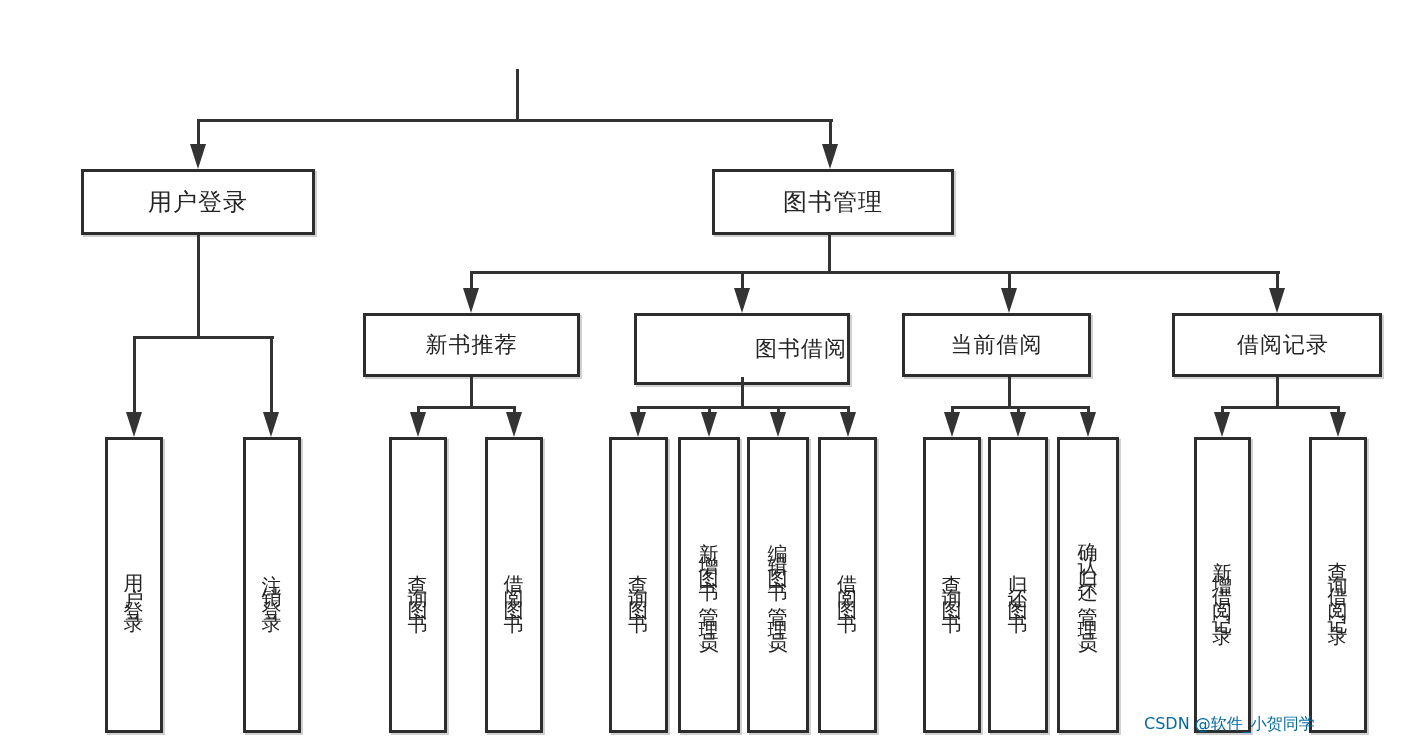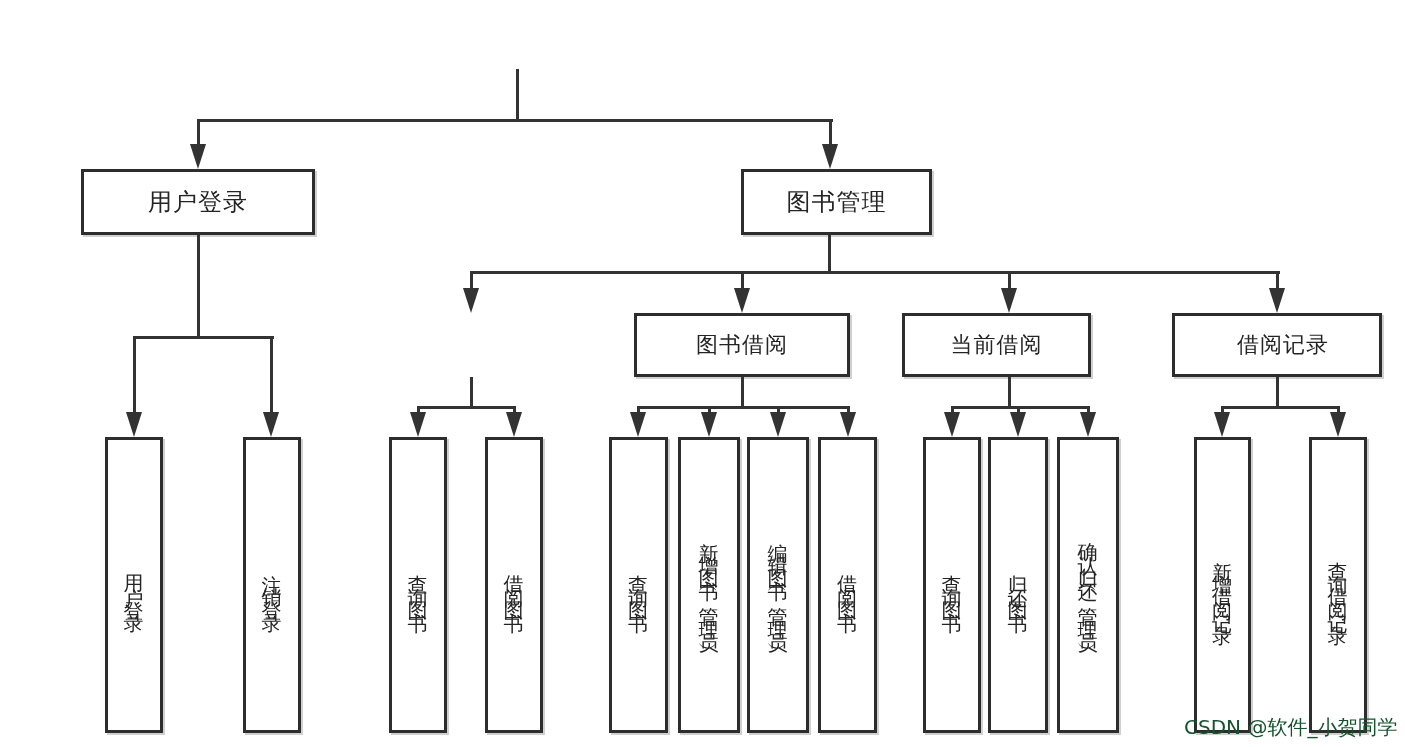--- a/index.html
+++ b/index.html
@@ -55,24 +55,24 @@
   .arrow {
     position: absolute;
     width: 0; height: 0;
     border-left: 8px solid transparent;
     border-right: 8px solid transparent;
     border-top: 25px solid #333333;
   }
 
   .watermark {
     position: absolute;
-    left: 1184px;
+    left: 1144px;
     top: 714px;
-    font-size: 20px;
-    color: #14532d;
+    font-size: 16px;
+    color: #0369a1;
     letter-spacing: 0px;
     white-space: nowrap;
     z-index: 10;
   }
 </style>
 </head>
 <body>
 
 <div id="canvas">
 
@@ -80,21 +80,21 @@
   <div class="vline" style="left:516px; top:69px; height:53px;"></div>
   <div class="hline" style="left:197px; top:119px; width:636px;"></div>
   <div class="vline" style="left:197px; top:119px; height:28px;"></div>
   <div class="arrow" style="left:190px; top:144px;"></div>
   <div class="vline" style="left:829px; top:119px; height:28px;"></div>
   <div class="arrow" style="left:822px; top:144px;"></div>
 
   <div class="hbox level2" style="left:81px; top:169px; width:234px; height:66px;">
     <span>用户登录</span>
   </div>
-  <div class="hbox level2" style="left:712px; top:169px; width:191px; height:66px;margin-left:29px;">
+  <div class="hbox level2" style="left:712px; top:169px; width:242px; height:66px;">
     <span>图书管理</span>
   </div>
 
   <div class="vline" style="left:197px; top:235px; height:104px;"></div>
   <div class="hline" style="left:133px; top:336px; width:141px;"></div>
   <div class="vline" style="left:133px; top:336px; height:78px;"></div>
   <div class="arrow" style="left:126px; top:412px;"></div>
   <div class="vline" style="left:270px; top:336px; height:78px;"></div>
   <div class="arrow" style="left:263px; top:412px;"></div>
 
@@ -102,21 +102,24 @@
   <div class="hline" style="left:470px; top:271px; width:810px;"></div>
   <div class="vline" style="left:470px; top:271px; height:20px;"></div>
   <div class="arrow" style="left:463px; top:288px;"></div>
   <div class="vline" style="left:741px; top:271px; height:20px;"></div>
   <div class="arrow" style="left:734px; top:288px;"></div>
   <div class="vline" style="left:1008px; top:271px; height:20px;"></div>
   <div class="arrow" style="left:1001px; top:288px;"></div>
   <div class="vline" style="left:1276px; top:271px; height:20px;"></div>
   <div class="arrow" style="left:1269px; top:288px;"></div>
 
-  <div class="hbox level3" style="left:634px; top:313px; width:216px; height:64px;">
+  <div class="hbox level3" style="left:363px; top:313px; width:217px; height:64px;">
+    <span>新书推荐</span>
+  </div>
+  <div class="hbox level3" style="left:634px; top:313px; width:216px; height:72px;justify-content:flex-end;">
     <span>图书借阅</span>
   </div>
   <div class="hbox level3" style="left:902px; top:313px; width:189px; height:64px;">
     <span>当前借阅</span>
   </div>
   <div class="hbox level3" style="left:1172px; top:313px; width:210px; height:64px;padding-left:12px;">
     <span>借阅记录</span>
   </div>
 
   <div class="vline" style="left:470px; top:377px; height:32px;"></div>

